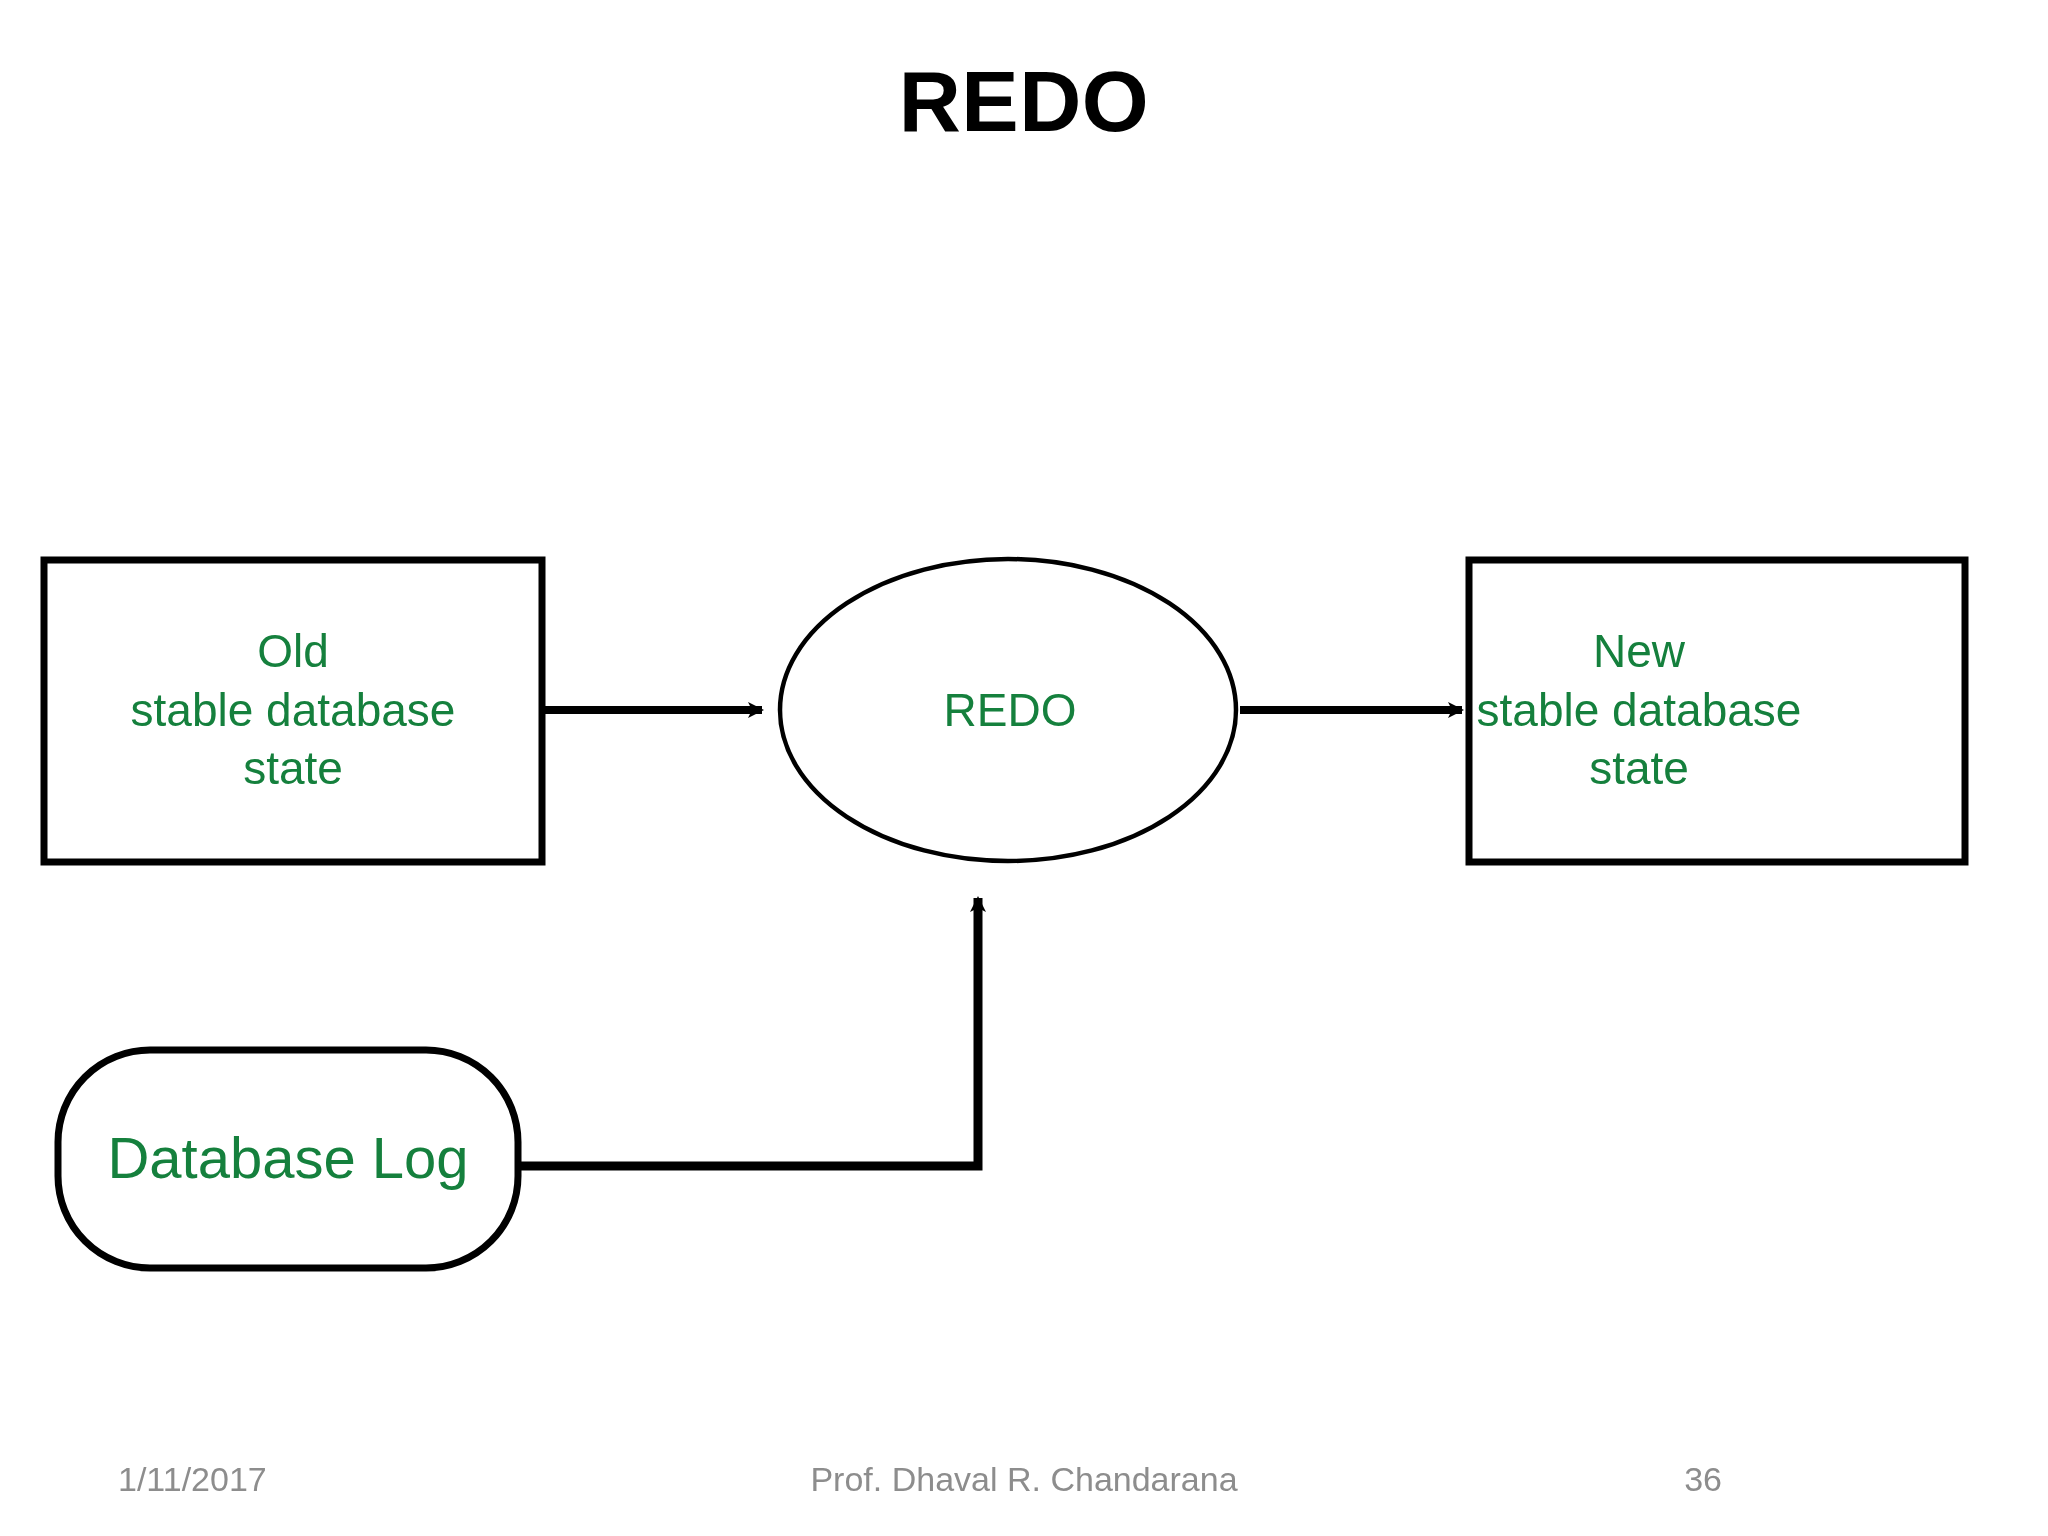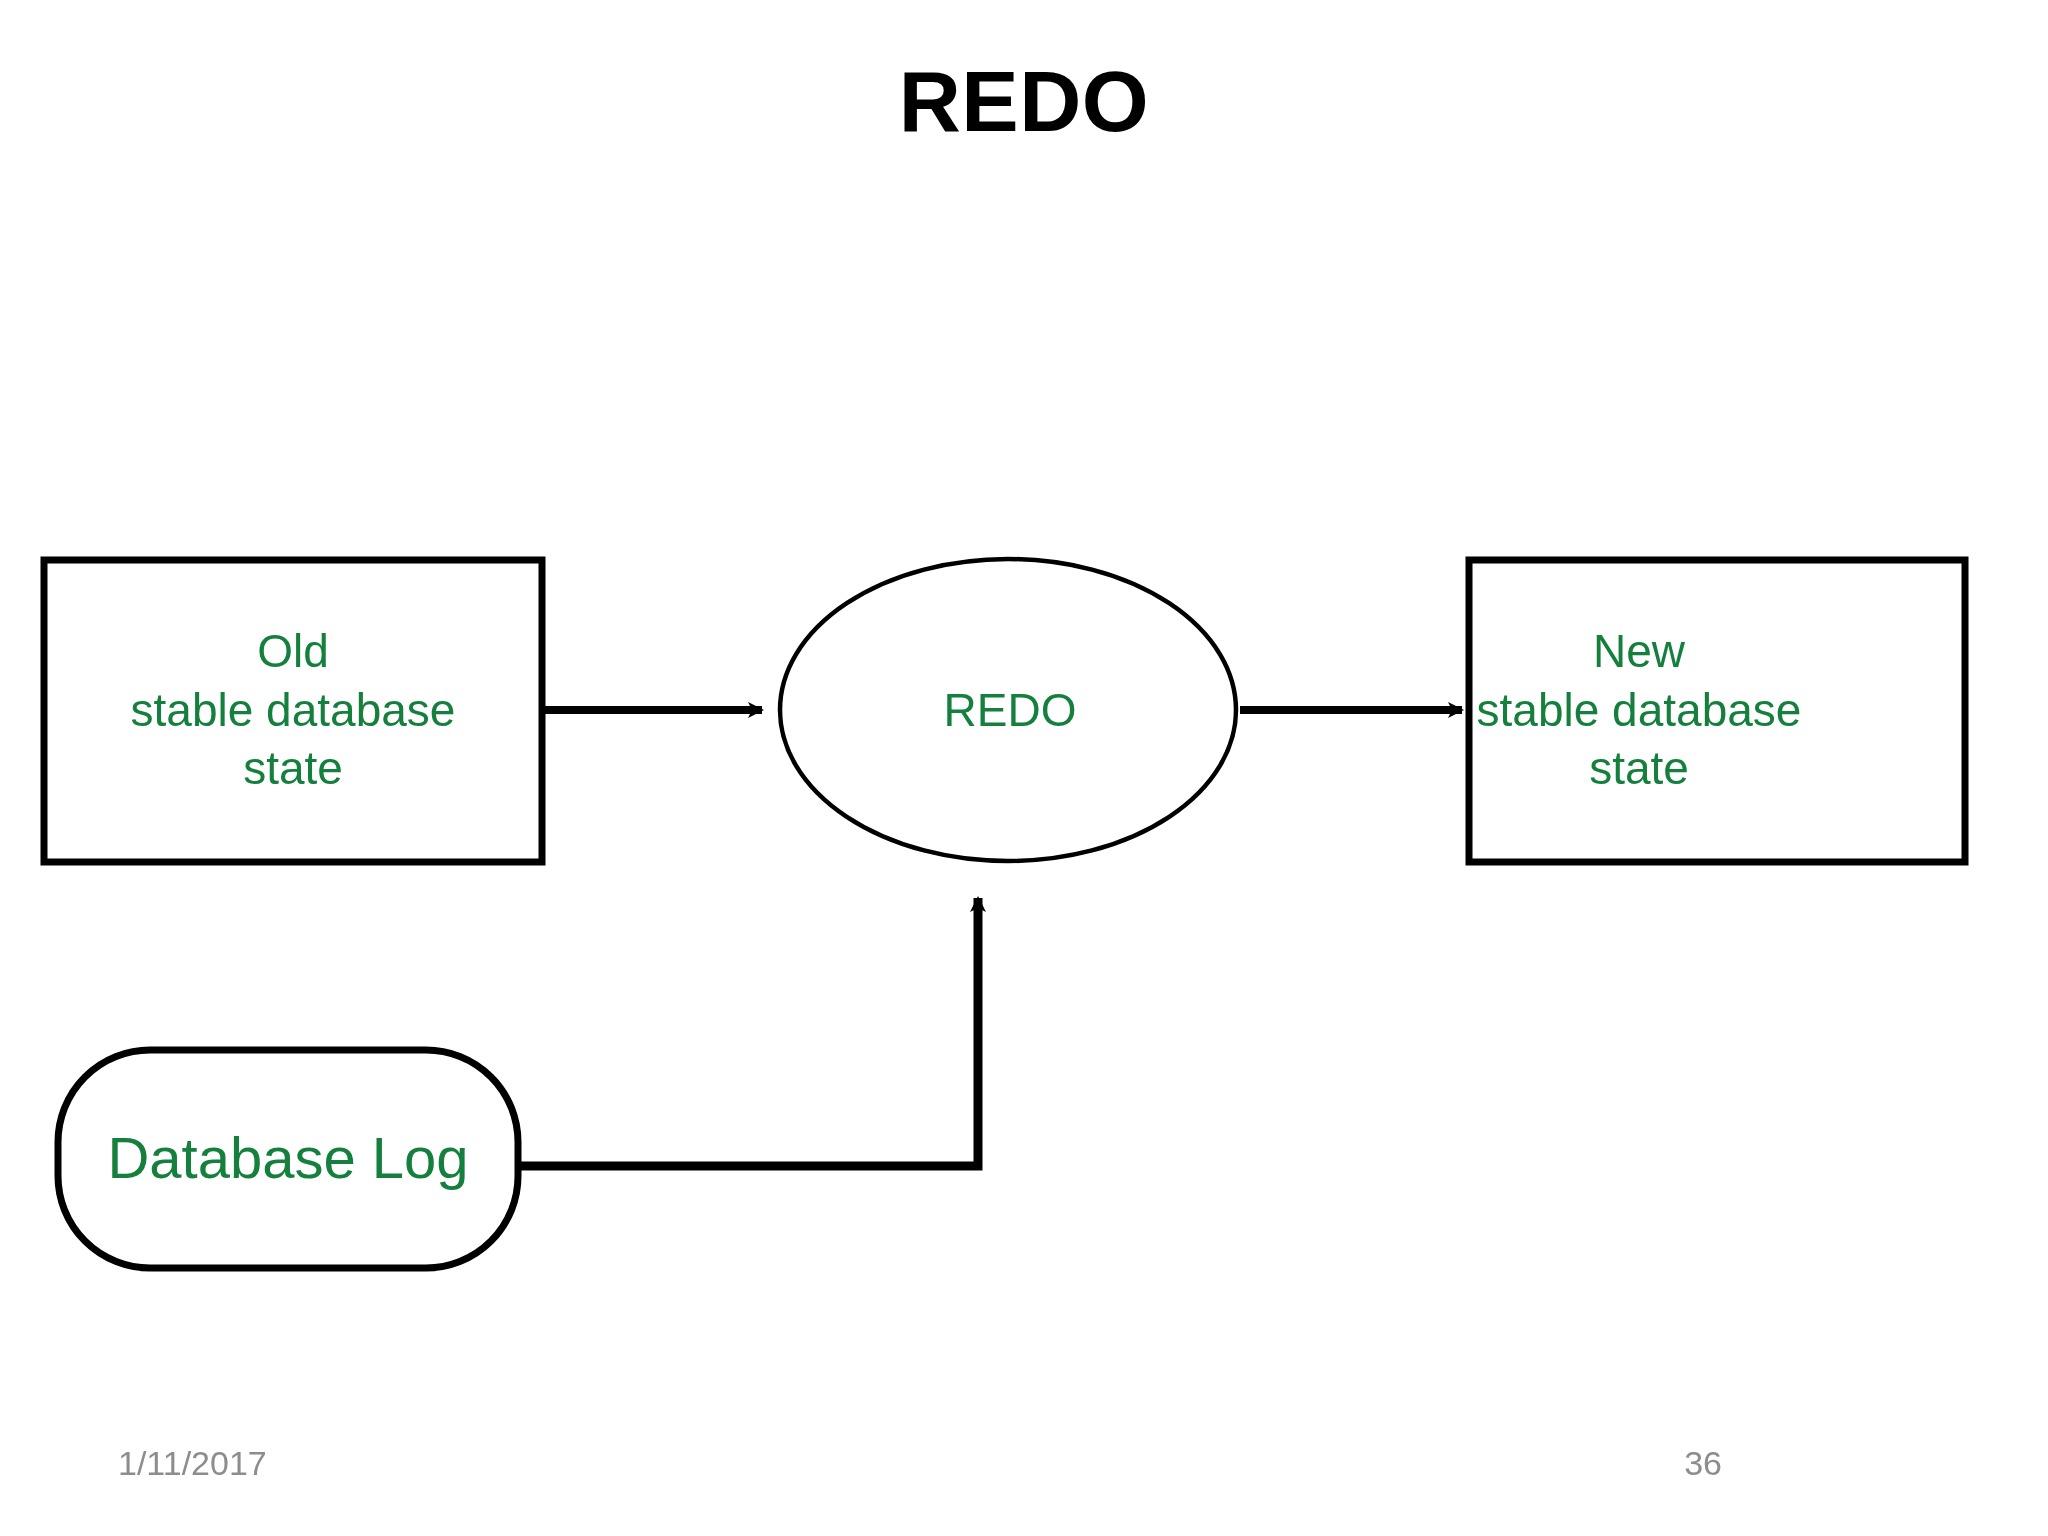--- a/index.html
+++ b/index.html
@@ -83,21 +83,21 @@
     top: 1050px;
     width: 456px;
     height: 216px;
     font-size: 58px;
   }
 
   
   #footer {
     position: absolute;
     left: 0;
-    bottom: 16px;
+    bottom: 0;
     width: 1796px;
     height: 96px;
     color: #8d8d8d;
     font-size: 34px;
     font-family: "Liberation Sans", sans-serif;
   }
   #footer-date {
     position: absolute;
     left: 118px;
     top: 20px;
@@ -154,14 +154,15 @@
 <div class="node-label" id="label-redo-process">REDO</div>
 
 <div class="node-label" id="label-new-state">New
 stable database
 state</div>
 
 <div class="node-label" id="label-database-log">Database Log</div>
 
 <div id="footer">
   <div id="footer-date">1/11/2017</div>
+  <div id="footer-author">Prof. Dhaval R. Chandarana</div>
   <div id="footer-page-number">36</div>
 </div>
 
 </body></html>

